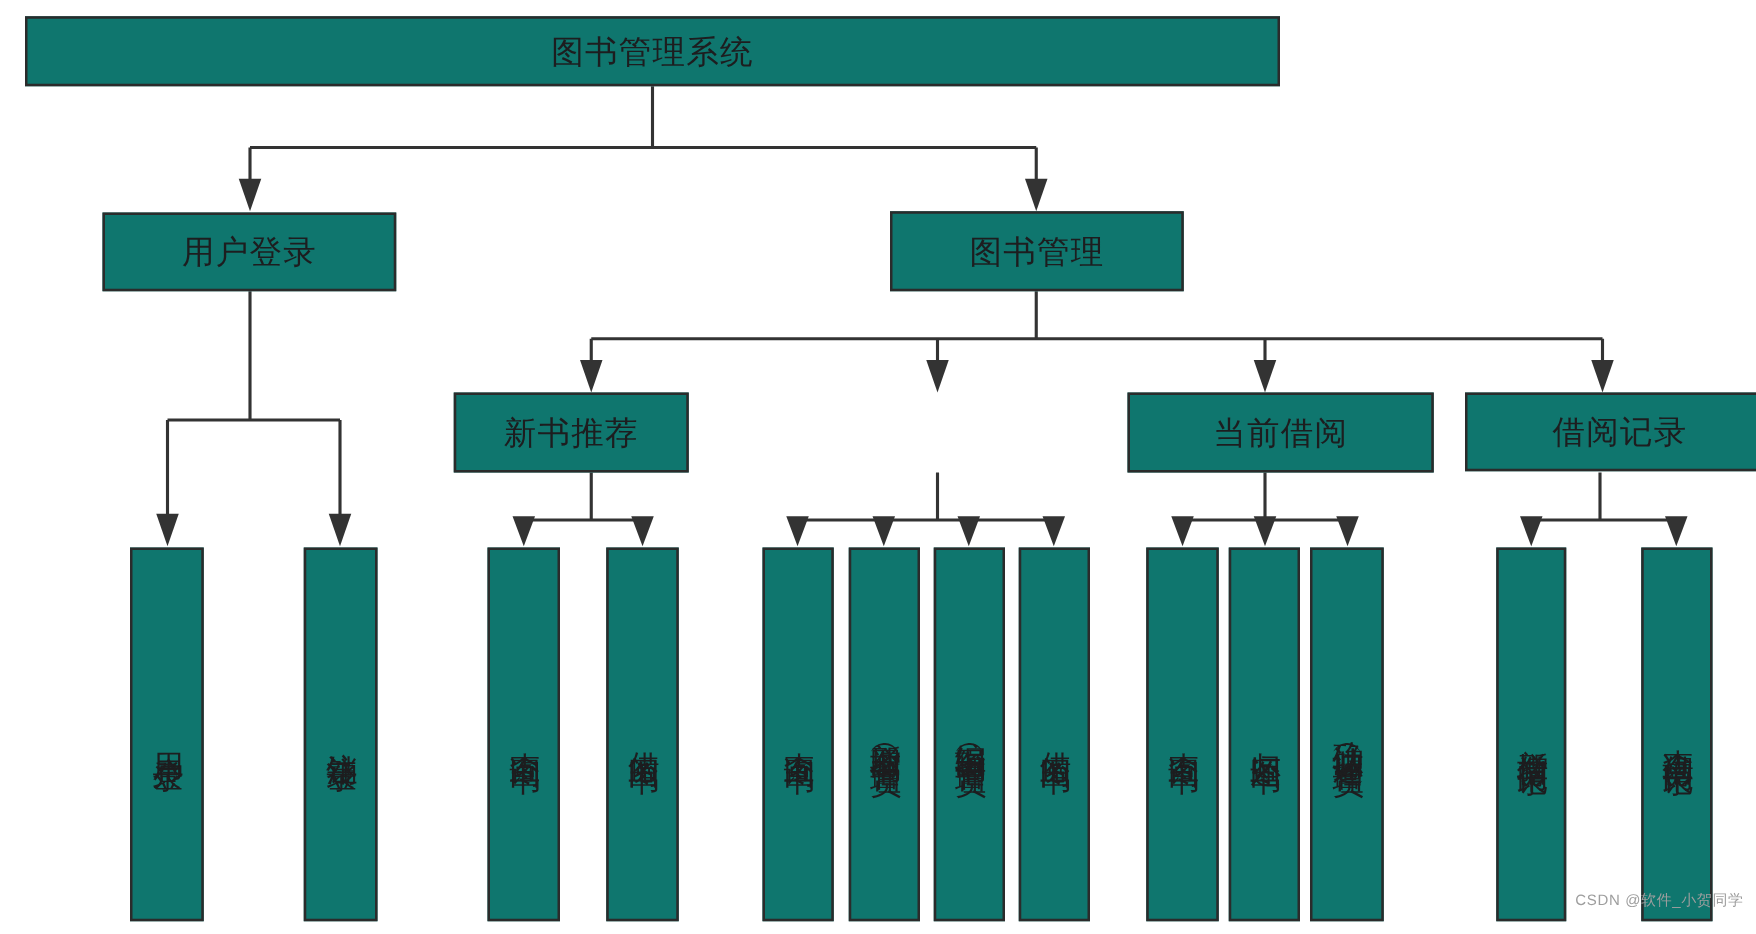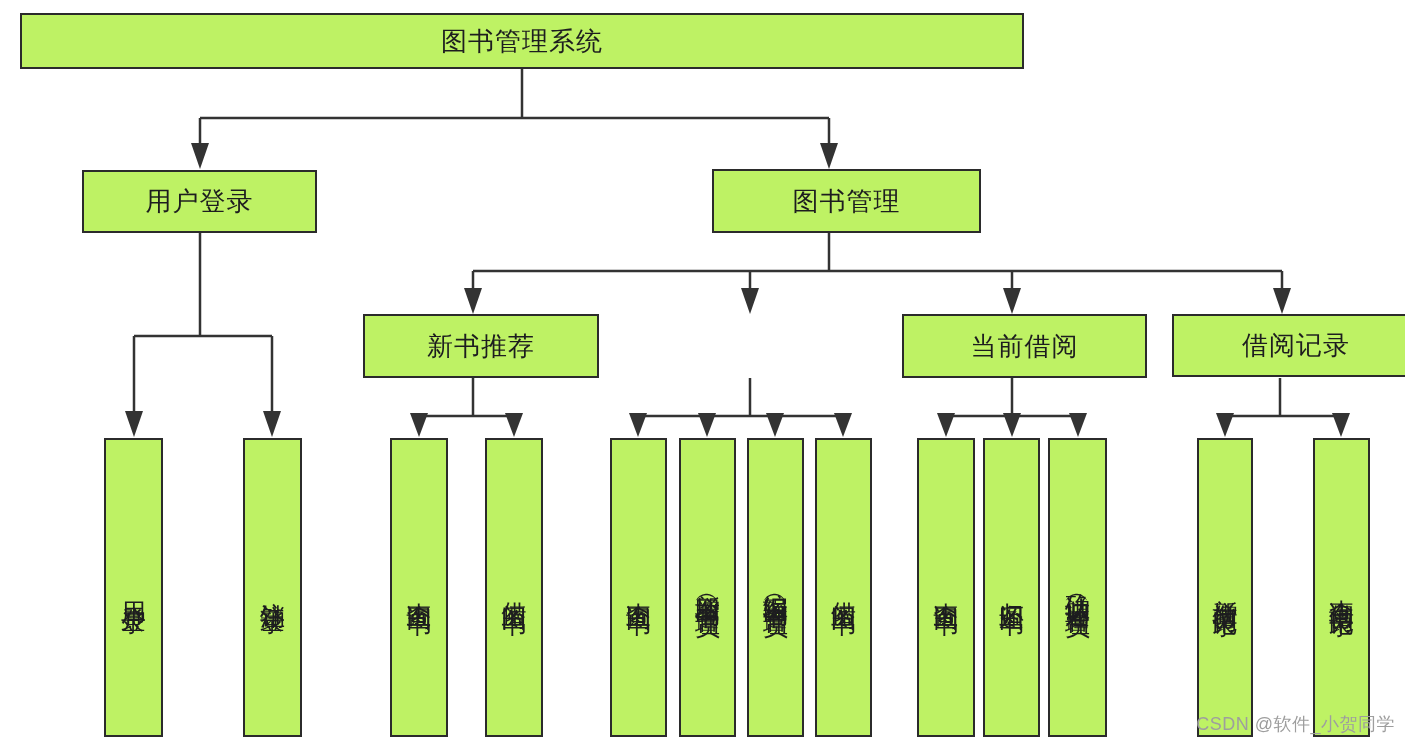--- a/index.html
+++ b/index.html
@@ -19,36 +19,36 @@
   .canvas{
     position:relative;width:1405px;height:747px;
     background:var(--background);overflow:hidden;
   }
   .canvas > svg{position:absolute;left:0;top:0;}
   .edge{stroke:var(--line);stroke-width:2.5;fill:none;}
   .arrowhead{fill:var(--line);stroke:none;}
   .node{
     position:absolute;
     border:2.5px solid var(--border);
-    background:#bef264;
+    background:#0f766e;
     display:flex;align-items:center;justify-content:center;
     color:var(--text);
   }
   .hlabel{
     font-size:26px;letter-spacing:1px;white-space:nowrap;color:var(--text);
   }
   .vlabel{
     writing-mode:vertical-rl;
     text-orientation:mixed;
     font-size:25px;letter-spacing:3px;line-height:1;
     white-space:nowrap;color:var(--text);
   }
   .watermark{
     position:absolute;right:10px;top:712px;
-    font-size:18px;color:var(--watermark);
+    font-size:12px;color:var(--watermark);
     letter-spacing:0.5px;white-space:nowrap;
   }
 </style>
 </head>
 <body>
 
 <div class="canvas">
 
   <svg width="1405" height="747" viewBox="0 0 1405 747">
 
@@ -101,25 +101,25 @@
     <polygon class="arrowhead" points="1332,413 1350,413 1341,437"></polygon>
   </svg>
 
   <div class="node" style="left:20px;top:13px;width:1004px;height:56px">
     <span class="hlabel">图书管理系统</span>
   </div>
 
   <div class="node" style="left:82px;top:170px;width:235px;height:63px">
     <span class="hlabel">用户登录</span>
   </div>
-  <div class="node" style="left:712px;top:169px;width:269px;height:64px">
+  <div class="node" style="left:712px;top:169px;width:235px;height:64px">
     <span class="hlabel">图书管理</span>
   </div>
 
-  <div class="node" style="left:363px;top:314px;width:236px;height:64px">
+  <div class="node" style="left:363px;top:314px;width:188px;height:64px">
     <span class="hlabel">新书推荐</span>
   </div>
   <div class="node" style="left:902px;top:314px;width:245px;height:64px">
     <span class="hlabel">当前借阅</span>
   </div>
   <div class="node" style="left:1172px;top:314px;width:248px;height:63px">
     <span class="hlabel">借阅记录</span>
   </div>
 
   <div class="node" style="left:104px;top:438px;width:59px;height:299px">

